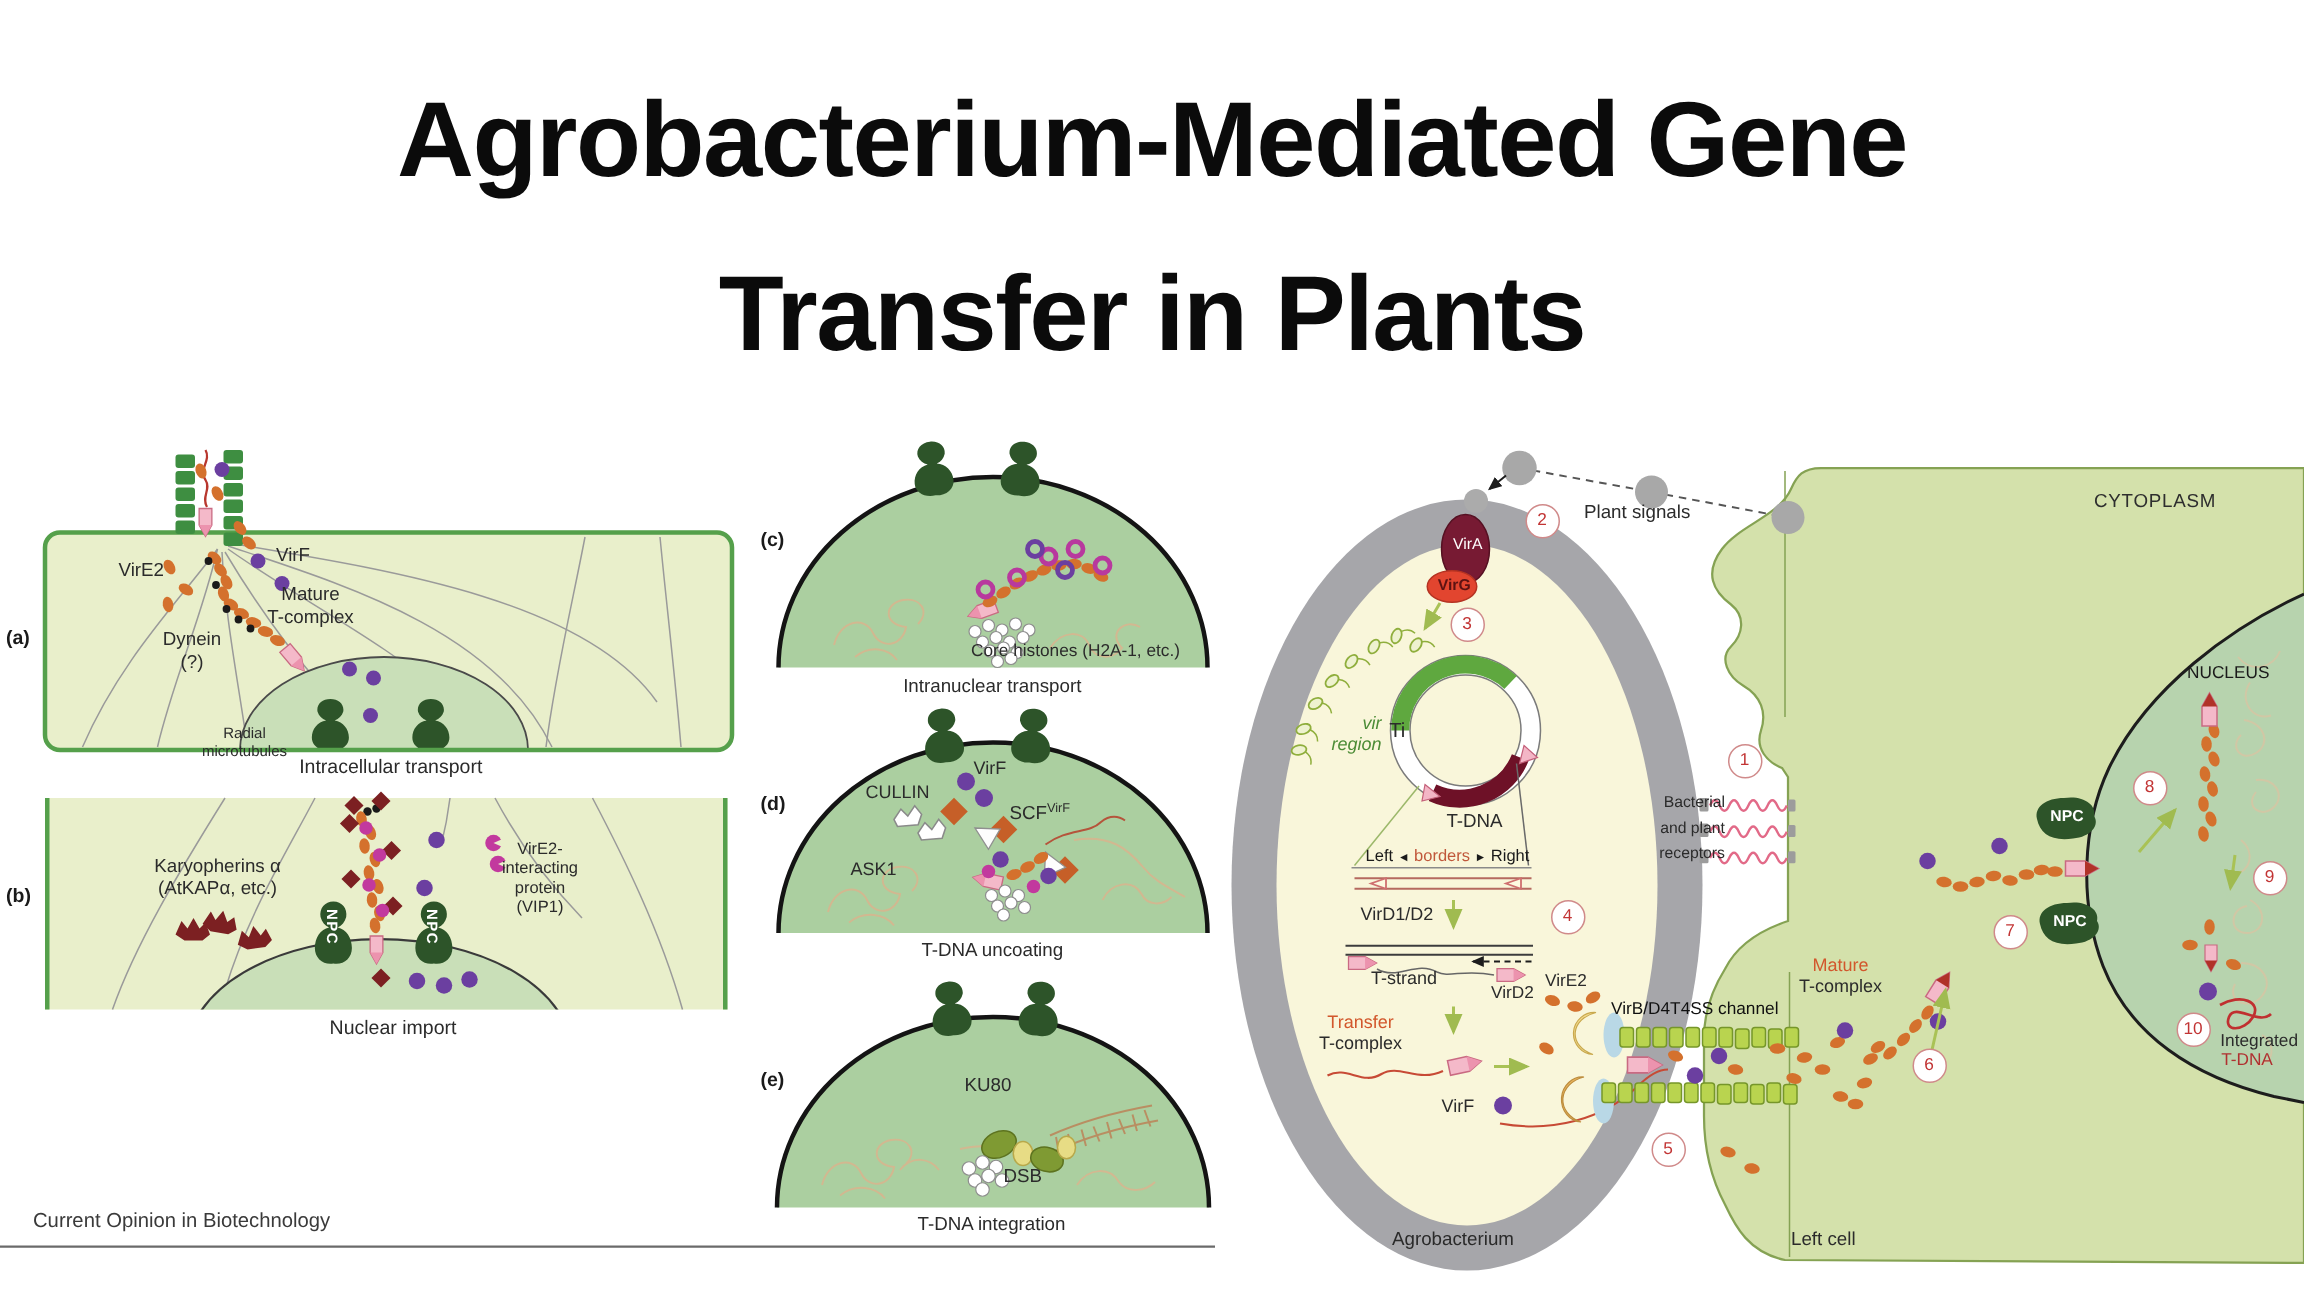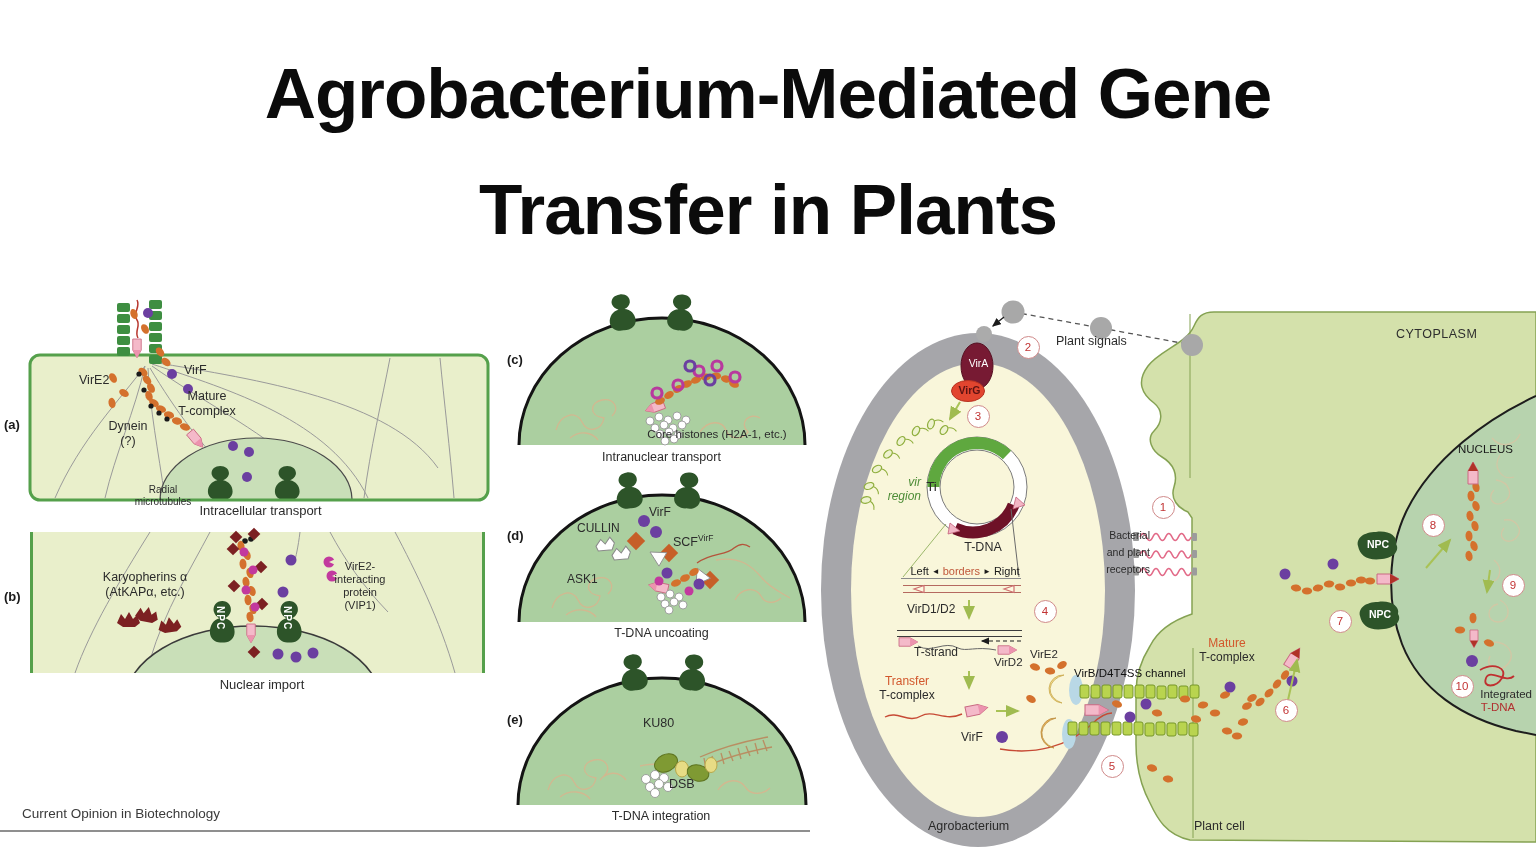--- a/index.html
+++ b/index.html
@@ -583,21 +583,21 @@
 and plant
 receptors</div>
 <div class="lbl c" style="left:1194px;top:636px;width:66px;color:#d2572c;">Mature</div>
 <div class="lbl c" style="left:1190px;top:650px;width:74px;">T-complex</div>
 <div class="lbl c" style="left:1358px;top:538px;width:40px;font-size:10.5px;color:#fff;font-weight:bold;">NPC</div>
 <div class="lbl c" style="left:1360px;top:608px;width:40px;font-size:10.5px;color:#fff;font-weight:bold;">NPC</div>
 <div class="lbl" style="left:1458px;top:443px;font-size:11.5px;color:#1a1a1a;">NUCLEUS</div>
 <div class="lbl c" style="left:1464px;top:688px;width:68px;font-size:11.5px;text-align:right;">Integrated</div>
 <div class="lbl c" style="left:1464px;top:701px;width:68px;font-size:11.5px;color:#b03030;">T-DNA</div>
 <div class="lbl" style="left:928px;top:819px;font-size:12.5px;color:#2a2a2a;">Agrobacterium</div>
-<div class="lbl" style="left:1194px;top:819px;font-size:12.5px;">Plant cell</div>
+<div class="lbl" style="left:1194px;top:819px;font-size:12.5px;">Left cell</div>
 
 <div class="badge" style="left:1151.5px;top:495.5px;">1</div>
 <div class="badge" style="left:1016.5px;top:335.5px;">2</div>
 <div class="badge" style="left:966.5px;top:404.5px;">3</div>
 <div class="badge" style="left:1033.5px;top:599.5px;">4</div>
 <div class="badge" style="left:1100.5px;top:754.5px;">5</div>
 <div class="badge" style="left:1274.5px;top:698.5px;">6</div>
 <div class="badge" style="left:1328.5px;top:609.5px;">7</div>
 <div class="badge" style="left:1421.5px;top:513.5px;">8</div>
 <div class="badge" style="left:1501.5px;top:573.5px;">9</div>

